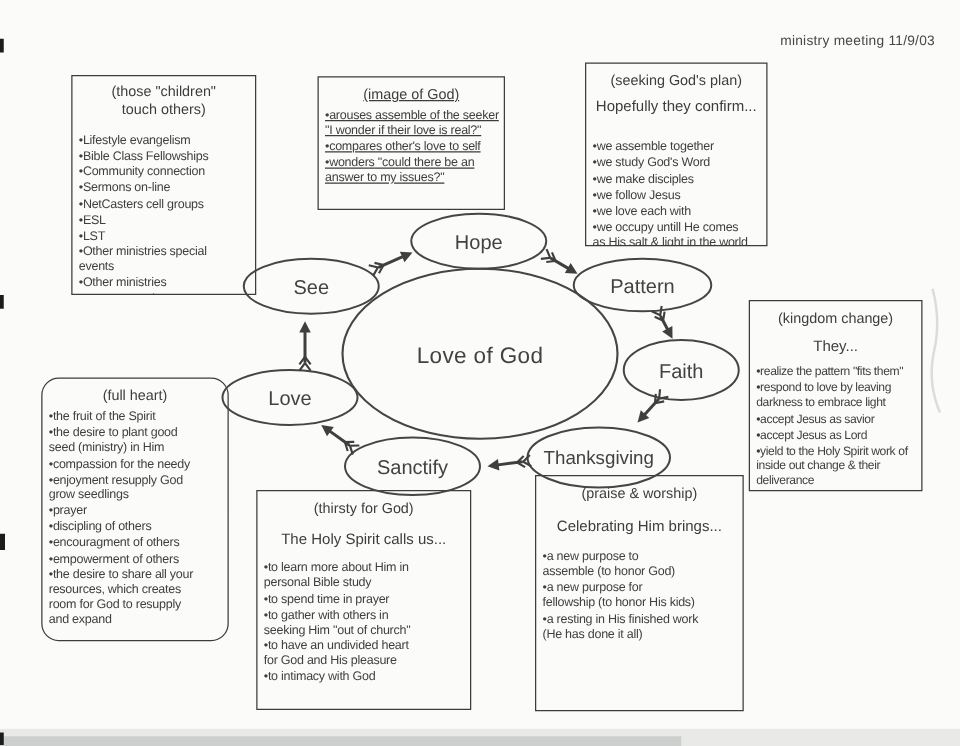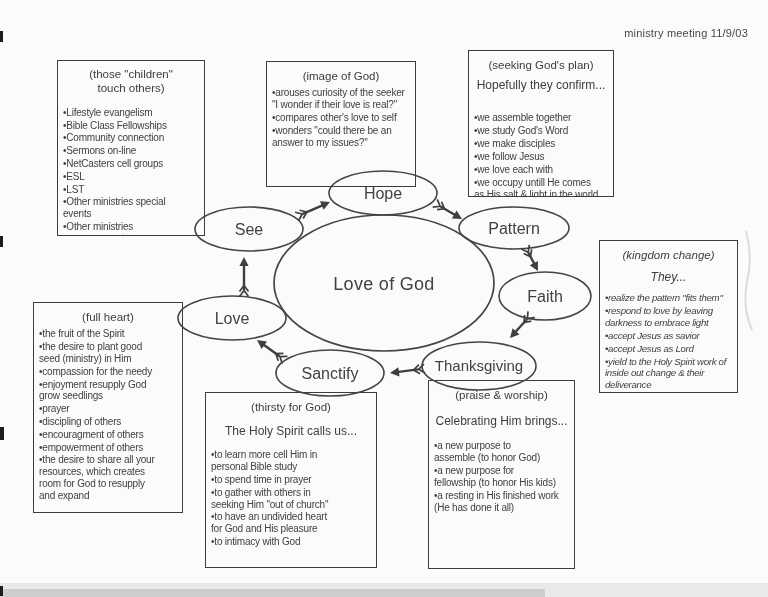--- a/index.html
+++ b/index.html
@@ -10,37 +10,37 @@
         padding:7px 5px 3px 5px;overflow:hidden;background:transparent;}
   .box-title{font-size:11.5px;text-align:center;white-space:pre-line;line-height:1.25;
              margin-bottom:8px;color:#3d3d3d;}
   .box-sub{font-size:12px;text-align:center;margin-bottom:9px;color:#3d3d3d;}
   .items{font-size:10px;line-height:1.2;letter-spacing:-.2px;color:#3f3f3f;}
   .li{white-space:pre;margin:0 0 1px 0;}
 
   .b-children{left:57px;top:60px;width:148px;height:176px;padding-top:6px;}
   .b-children .box-title{margin-bottom:11px}
   .b-children .items{line-height:1.18}
-  .b-image{left:266px;top:61px;width:150px;height:126px;}
+  .b-image{left:254px;top:61px;width:150px;height:107px;text-decoration:underline;}
   .b-image .box-title{margin-bottom:4px}
   .b-seeking{left:468px;top:50px;width:146px;height:147px;}
   .b-seeking .box-title{margin-bottom:6px}
   .b-seeking .box-sub{margin-bottom:20px}
-  .b-kingdom{left:599px;top:240px;width:139px;height:153px;font-style:italic;}
+  .b-kingdom{left:599px;top:240px;width:139px;height:153px;}
   .b-kingdom .box-sub{margin-bottom:8px}
   .b-kingdom .items{font-size:9.7px;letter-spacing:-.3px;line-height:1.22}
-  .b-fullheart{left:33px;top:302px;width:150px;height:211px;}
+  .b-fullheart{left:33px;top:302px;width:150px;height:211px;border-radius:14px;}
   .b-fullheart .box-title{margin-bottom:4px}
   .b-fullheart .box-sub{margin-bottom:5px}
   .b-fullheart .items{line-height:1.18}
   .b-thirsty{left:205px;top:392px;width:172px;height:176px;}
   .b-thirsty .box-title{margin-bottom:10px}
   .b-thirsty .box-sub{margin-bottom:11px}
   .b-thirsty .items{line-height:1.18}
-  .b-praise{left:428px;top:380px;width:147px;height:189px;}
+  .b-praise{left:428px;top:380px;width:167px;height:189px;}
   .b-praise .box-title{margin-bottom:12px}
   .b-praise .box-sub{margin-bottom:12px}
 
   .overlay{position:absolute;left:0;top:0;width:768px;height:597px;pointer-events:none;}
   .overlay text{font-family:"Liberation Sans","DejaVu Sans",sans-serif;fill:#424242;}
   .node-label{font-size:16px;}
   .node-label-small{font-size:15px;}
   .center-label{font-size:18px;letter-spacing:.3px;}
   .scan-band{position:absolute;left:0;top:583px;width:768px;height:14px;background:#e9e9e7;}
   .scan-band-dark{position:absolute;left:0;top:589px;width:545px;height:8px;background:#cdcfce;}
@@ -66,21 +66,21 @@
         <div class="li">•Other ministries special
 events</div>
         <div class="li">•Other ministries
 empowerment</div>
       </div>
   </div>
 
   <div class="tbox b-image">
     <div class="box-title">(image of God)</div>
     <div class="items">
-        <div class="li">•arouses curiosity of the seeker
+        <div class="li">•arouses assemble of the seeker
 "I wonder if their love is real?"</div>
         <div class="li">•compares other's love to self</div>
         <div class="li">•wonders "could there be an
 answer to my issues?"</div>
       </div>
   </div>
 
   <div class="tbox b-seeking">
     <div class="box-title">(seeking God's plan)</div>
     <div class="box-sub">Hopefully they confirm...</div>
@@ -128,21 +128,21 @@
 resources, which creates
 room for God to resupply
 and expand</div>
       </div>
   </div>
 
   <div class="tbox b-thirsty">
     <div class="box-title">(thirsty for God)</div>
     <div class="box-sub">The Holy Spirit calls us...</div>
     <div class="items">
-        <div class="li">•to learn more cell Him in
+        <div class="li">•to learn more about Him in
 personal Bible study</div>
         <div class="li">•to spend time in prayer</div>
         <div class="li">•to gather with others in
 seeking Him "out of church"</div>
         <div class="li">•to have an undivided heart
 for God and His pleasure</div>
         <div class="li">•to intimacy with God</div>
       </div>
   </div>
 

